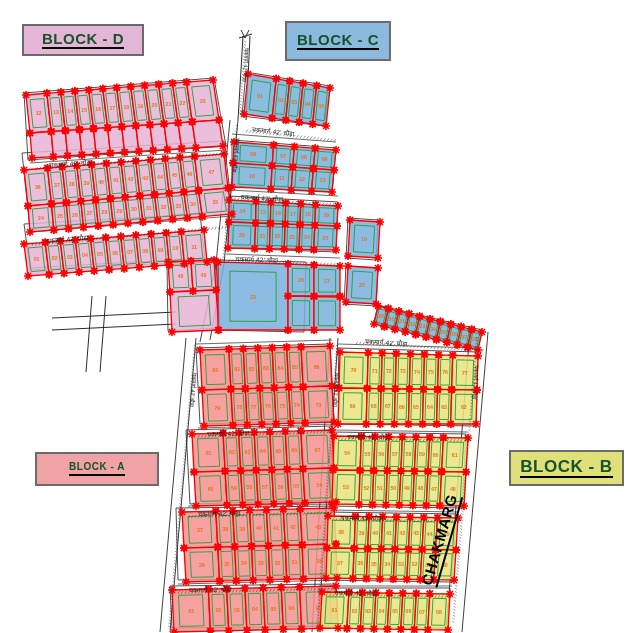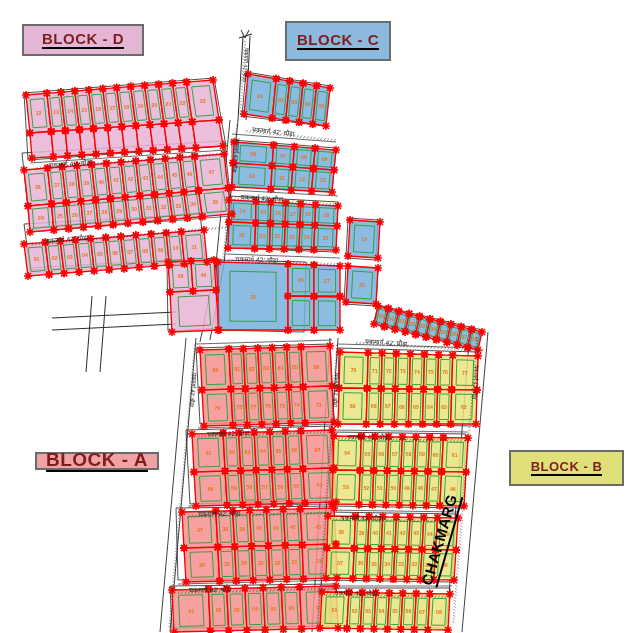--- a/index.html
+++ b/index.html
@@ -7,32 +7,32 @@
   #canvas{position:relative;width:640px;height:633px;background:#fff;}
   svg#plan{position:absolute;left:0;top:0;width:640px;height:633px;}
 
   .blk-label{
     position:absolute;
     border:2px solid #6b6b6b;
     box-sizing:border-box;
     display:flex;align-items:center;justify-content:center;
     font-weight:bold;
     letter-spacing:.5px;
-    color:#7f1d1d;
+    color:#14532d;
     font-family:"Liberation Sans",sans-serif;
   }
   .blk-label span{
     border-bottom:2px solid #000;
     line-height:1.05;
     padding-bottom:1px;
   }
   #lbl-d{left:22px;top:24px;width:122px;height:32px;background:#e3b6d5;font-size:15px;}
   #lbl-c{left:285px;top:21px;width:106px;height:40px;background:#8cb9de;font-size:15px;}
-  #lbl-a{left:35px;top:452px;width:124px;height:18px;background:#f0a2a4;font-size:19px;}
-  #lbl-b{left:509px;top:450px;width:115px;height:36px;background:#e0e07a;font-size:13px;}
+  #lbl-a{left:35px;top:452px;width:124px;height:34px;background:#f0a2a4;font-size:10px;}
+  #lbl-b{left:509px;top:450px;width:115px;height:36px;background:#e0e07a;font-size:17px;}
 
   #chakmarg{
     position:absolute;left:444px;top:492px;
     transform-origin:left top;
     transform:rotate(-74deg) translate(-100%,0);
     font-size:15px;font-weight:bold;color:#000;
     white-space:nowrap;
     border-bottom:2px solid #000;
     padding-bottom:1px;
     letter-spacing:.6px;

